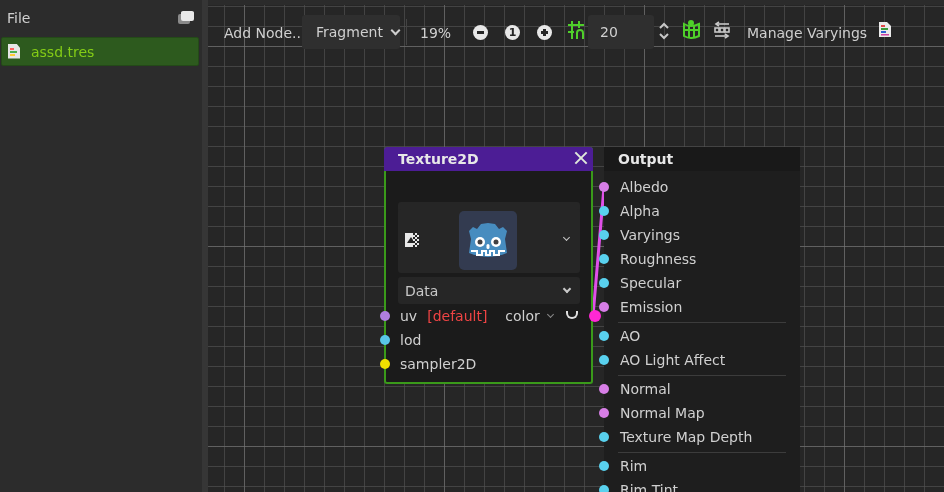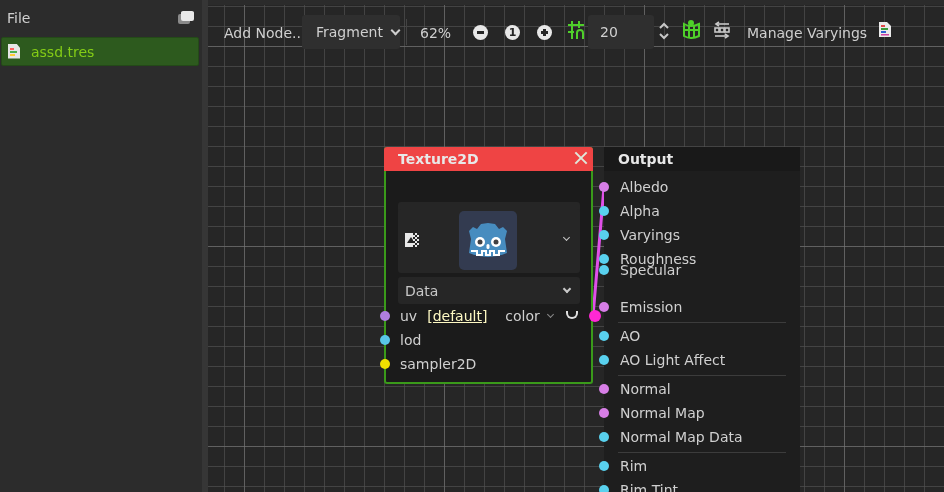--- a/index.html
+++ b/index.html
@@ -52,38 +52,38 @@
   .snap-icon { position: absolute; left: 360px; top: 16px; width: 17px; height: 18px; }
   .snap-input { position: absolute; left: 380px; top: 10px; width: 66px; height: 34px; background: #2f2f2f; border-radius: 3px; padding-left: 12px; display: flex; align-items: center; color: #d0d0d0; font-size: 14px; }
   .spin-icon { position: absolute; left: 450px; top: 16px; width: 12px; height: 20px; }
   .minimap-icon { position: absolute; left: 475px; top: 15px; width: 17px; height: 19px; }
   .arrange-icon { position: absolute; left: 506px; top: 16px; width: 16px; height: 18px; }
   .varyings { left: 539px; }
   .script-icon { position: absolute; left: 670px; top: 16px; width: 14px; height: 17px; }
 
   
   .node-tex { position: absolute; left: 384px; top: 147px; width: 209px; height: 237px; background: #1b1b1b; border: 2px solid #3a9a1a; border-top: none; border-radius: 3px; }
-  .node-tex-title { position: absolute; left: -2px; top: 0; width: 209px; height: 24px; background: #ef4444; border-radius: 3px 3px 0 0; display: flex; align-items: center; padding-left: 14px; }
+  .node-tex-title { position: absolute; left: -2px; top: 0; width: 209px; height: 24px; background: #4c1d95; border-radius: 3px 3px 0 0; display: flex; align-items: center; padding-left: 14px; }
   .node-title-text { font-weight: bold; font-size: 14px; color: #e8e8e8; }
   .close-x { position: absolute; right: 4px; top: 3px; width: 16px; height: 16px; }
   .close-x::before, .close-x::after { content: ""; position: absolute; left: 7px; top: 0; width: 2px; height: 16px; background: #dfe8da; }
   .close-x::before { transform: rotate(45deg); }
   .close-x::after { transform: rotate(-45deg); }
   .dd { position: absolute; left: 12px; width: 182px; height: 27px; background: #262626; border-radius: 3px; display: flex; align-items: center; padding-left: 7px; font-size: 14px; color: #c8c8c8; }
   .dd .chev-down { position: absolute; right: 10px; top: 9px; margin: 0; width: 6px; height: 6px; border-color: #c8c8c8; }
   .tex-dd { top: 30px; margin-top: 25px; }
   .data-dd { top: 130px; }
   .tex-preview { position: absolute; left: 12px; top: 62px; width: 182px; height: 64px; background: #262626; border-radius: 3px; }
   .tex-small-icon { position: absolute; left: 7px; top: 24px; width: 14px; height: 14px; }
   .godot-box { position: absolute; left: 61px; top: 2px; width: 58px; height: 59px; background: #333b50; border-radius: 5px; }
   .godot-box svg { position: absolute; left: 4px; top: 4px; }
   .tex-preview .chev-down { position: absolute; right: 11px; top: 26px; margin: 0; width: 5px; height: 5px; border-width: 1.5px; border-color: #c8c8c8; }
   .port-row { position: absolute; left: 14px; height: 22px; display: flex; align-items: center; font-size: 14px; color: #d0d0d0; }
   .port-dot { position: absolute; width: 10px; height: 10px; border-radius: 50%; }
-  .muted { color: #fef9c3; text-decoration: underline; }
+  .muted { color: #ef4444; }
   .uv-row { top: 158px; width: 190px; }
   .uv-default { margin-left: 10px; }
   .uv-color { margin-left: 18px; }
   .small-chev { display: inline-block; width: 5px; height: 5px; border-right: 1.5px solid #8a8a8a; border-bottom: 1.5px solid #8a8a8a; transform: rotate(45deg); margin-left: 8px; margin-top: -4px; }
   .out-toggle { position: absolute; left: 180px; top: 6px; width: 12px; height: 8px; border: 2px solid #e0e0e0; border-top: none; border-radius: 0 0 6px 6px; }
 
   
   .node-out { position: absolute; left: 604px; top: 147px; width: 196px; height: 345px; background: #1e1e1e; }
   .node-out-title { position: absolute; left: 0; top: 0; width: 196px; height: 24px; background: #191919; display: flex; align-items: center; padding-left: 14px; }
   .out-row { position: absolute; left: 16px; height: 22px; display: flex; align-items: center; font-size: 14px; color: #d0d0d0; }
@@ -119,21 +119,21 @@
 <div class="toolbar">
   <div class="tb-btn add-node">
     <span class="tb-text">Add Node...</span>
   </div>
   <div class="tb-btn fragment-dd">
     <span class="tb-text">Fragment</span>
     <span class="chev-down"></span>
   </div>
   <div class="sep"></div>
   <div class="tb-btn zoom-label">
-    <span class="tb-text">62%</span>
+    <span class="tb-text">19%</span>
   </div>
   <div class="circ-icon minus-icon"></div>
   <div class="circ-icon one-icon">1</div>
   <div class="circ-icon plus-icon"></div>
   <svg class="snap-icon" viewBox="0 0 17 18">
     <g stroke="#4fd02a" stroke-width="2" fill="none">
       <line x1="4" y1="0" x2="4" y2="18"></line>
         <line x1="11" y1="0" x2="11" y2="7"></line>
       <line x1="0" y1="4" x2="16" y2="4"></line>
         <line x1="0" y1="11" x2="6" y2="11"></line>
@@ -263,21 +263,21 @@
     <span>Alpha</span>
   </div>
   <div class="out-row" style="top:77px;">
     <span class="port-dot" style="left:-21px;top:6px;background:#59d1ee;"></span>
     <span>Varyings</span>
   </div>
   <div class="out-row" style="top:101px;">
     <span class="port-dot" style="left:-21px;top:6px;background:#59d1ee;"></span>
     <span>Roughness</span>
   </div>
-  <div class="out-row" style="top:112px;align-items:center;">
+  <div class="out-row" style="top:125px;align-items:center;">
     <span class="port-dot" style="left:-21px;top:6px;background:#59d1ee;"></span>
     <span>Specular</span>
   </div>
   <div class="out-row" style="top:149px;">
     <span class="port-dot" style="left:-21px;top:6px;background:#d77ee6;"></span>
     <span>Emission</span>
   </div>
   <div class="out-sep" style="top:175px;"></div>
   <div class="out-row" style="top:178px;">
     <span class="port-dot" style="left:-21px;top:6px;background:#59d1ee;"></span>
@@ -291,21 +291,21 @@
   <div class="out-row" style="top:231px;">
     <span class="port-dot" style="left:-21px;top:6px;background:#d77ee6;"></span>
     <span>Normal</span>
   </div>
   <div class="out-row" style="top:255px;text-align:center;">
     <span class="port-dot" style="left:-21px;top:6px;background:#d77ee6;"></span>
     <span>Normal Map</span>
   </div>
   <div class="out-row" style="top:279px;">
     <span class="port-dot" style="left:-21px;top:6px;background:#59d1ee;"></span>
-    <span>Normal Map Data</span>
+    <span>Texture Map Depth</span>
   </div>
   <div class="out-sep" style="top:305px;"></div>
   <div class="out-row" style="top:308px;">
     <span class="port-dot" style="left:-21px;top:6px;background:#59d1ee;"></span>
     <span>Rim</span>
   </div>
   <div class="out-row" style="top:332px;">
     <span class="port-dot" style="left:-21px;top:6px;background:#59d1ee;"></span>
     <span>Rim Tint</span>
   </div>

